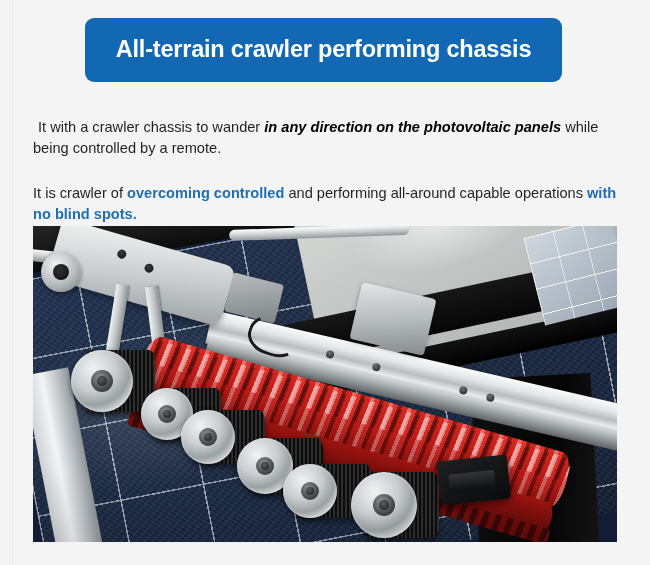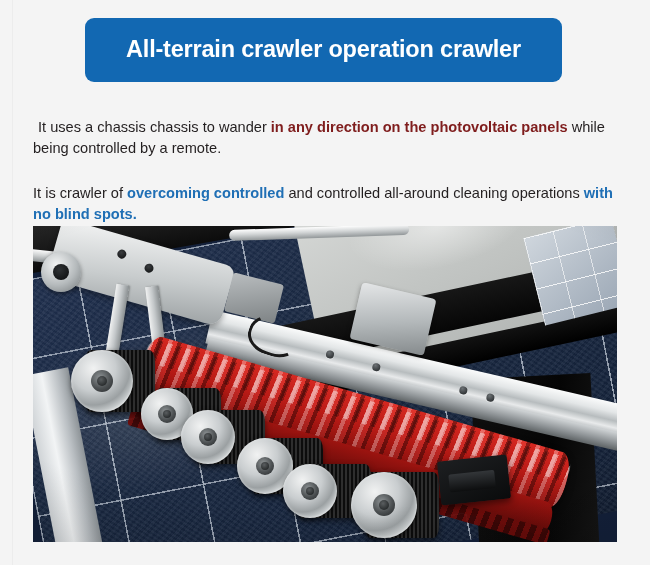--- a/index.html
+++ b/index.html
@@ -65,21 +65,22 @@
     color: #231f20;
     font-size: 14.6px;
     line-height: 21px;
     margin: 0;
   }
   .para + .para {
     margin-top: 24px;
   }
   .para .b-dark {
     font-weight: bold;
-    color: #7f1d1d;
+    color: #000000;
+    font-style: italic;
   }
   .para .b-blue {
     font-weight: bold;
     color: #1f6fb5;
   }
   .indent-first { padding-left: 5px; }
 
   
   .photo {
     position: absolute;
@@ -479,29 +480,29 @@
   }
 </style>
 </head>
 <body style="background: rgb(244, 244, 244);">
 
 <div class="page">
 
   <div class="edge-rule"></div>
 
   <div class="title-banner">
-    <span class="title-banner-text">All-terrain crawler operation crawler</span>
+    <span class="title-banner-text">All-terrain crawler performing chassis</span>
   </div>
 
   <div class="copy">
     <p class="para">
-      <span class="indent-first">It uses a chassis chassis to wander </span><span class="b-dark">in any direction on the photovoltaic panels</span><span> while being controlled by a remote.</span>
+      <span class="indent-first">It with a crawler chassis to wander </span><span class="b-dark">in any direction on the photovoltaic panels</span><span> while being controlled by a remote.</span>
     </p>
     <p class="para">
-      <span>It is crawler of </span><span class="b-blue">overcoming controlled</span><span> and controlled all-around cleaning operations </span><span class="b-blue">with no blind spots.</span>
+      <span>It is crawler of </span><span class="b-blue">overcoming controlled</span><span> and performing all-around capable operations </span><span class="b-blue">with no blind spots.</span>
     </p>
   </div>
 
   <figure class="photo" style="margin:0" aria-label="Red rubber crawler track chassis with six steel-flanged rollers mounted under an aluminium rail gantry, driving across a dark blue photovoltaic solar panel">
     <div class="photo-inner">
 
       <div class="panel-surface">
         <div class="panel-grid"></div>
         <div class="panel-speckle"></div>
       </div>

